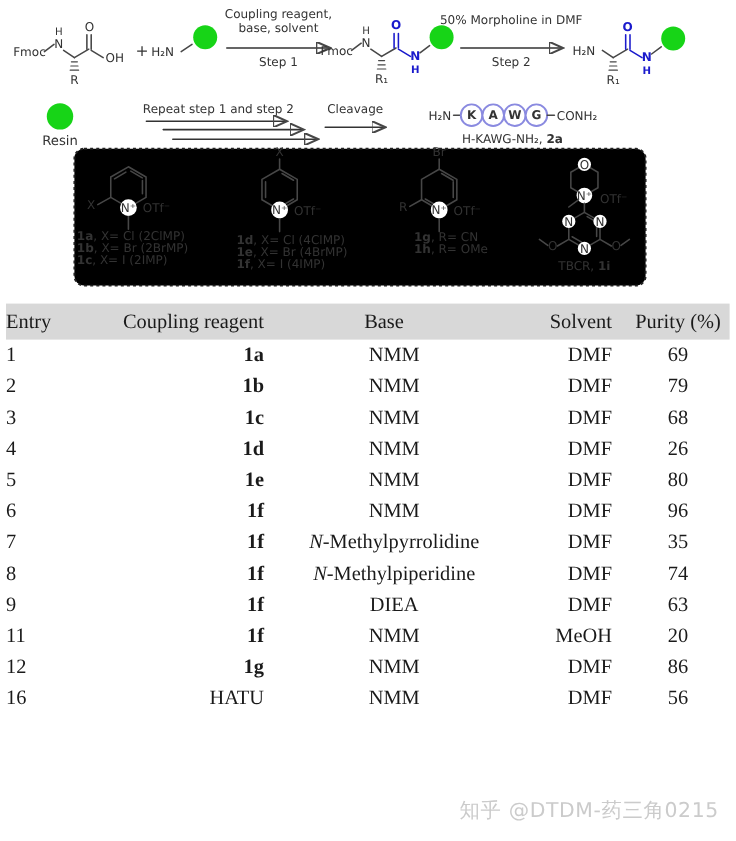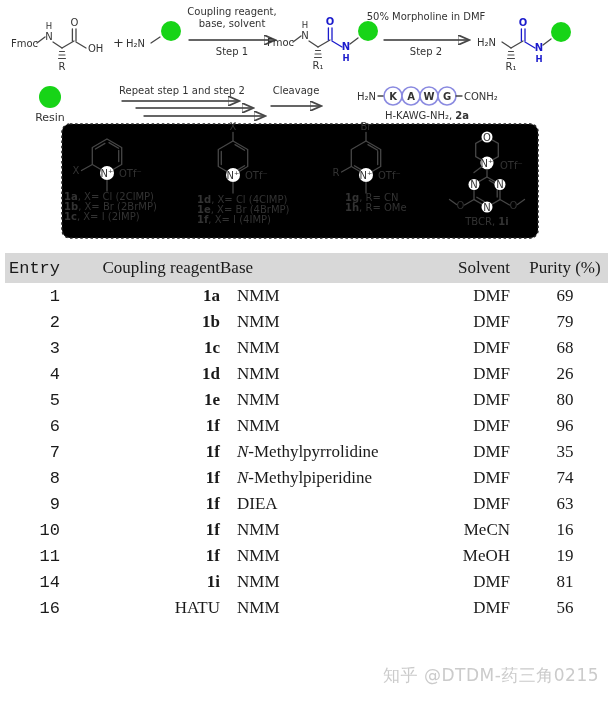--- a/index.html
+++ b/index.html
@@ -28,24 +28,24 @@
   .e{text-anchor:end;}
   .plus{font-size:13px;}
   .res{font-weight:bold;}
   .dashbox{stroke:#222; stroke-width:1.6; stroke-dasharray:2.5 2.6;}
   
   .tblwrap{position:absolute; left:5px; top:253px; z-index:2;}
   table{border-collapse:collapse; table-layout:fixed; width:603px;
         font-family:"Liberation Serif","DejaVu Serif",serif; color:#1a1a1a;}
   th{background:var(--hdr); font-weight:normal; font-size:17px; height:30px; padding:0;}
   td{font-size:17px; height:26px; padding:0;}
-  .c0{width:55px; text-align:right;font-family:Liberation Mono, monospace;}
+  .c0{width:55px; text-align:left;}
   .c1{width:160px; text-align:right;}
-  .c2{width:200px; text-align:left; padding-left:17px;}
-  th.c2{text-align:left; padding-left:0;}
+  .c2{width:200px; text-align:center; padding-left:17px;}
+  th.c2{text-align:center; padding-left:0;}
   .c3{width:90px; text-align:right; padding-left:20px;}
   .c4{text-align:center; padding-left:12px;}
   td.bold{font-weight:bold;}
   
   .watermark{position:absolute; left:383px; top:664px; z-index:1; color:var(--wm);
              font-size:17px; letter-spacing:.5px; font-family:"DejaVu Sans", sans-serif;}
 </style>
 </head>
 <body>
 
@@ -301,39 +301,32 @@
           <td class="c4">74</td>
         </tr>
         <tr>
           <td class="c0">9</td>
           <td class="c1 bold">1f</td>
           <td class="c2">DIEA</td>
           <td class="c3">DMF</td>
           <td class="c4">63</td>
         </tr>
         <tr>
-          <td class="c0">10</td>
-          <td class="c1 bold">1f</td>
-          <td class="c2">NMM</td>
-          <td class="c3">MeCN</td>
-          <td class="c4">16</td>
-        </tr>
-        <tr>
           <td class="c0">11</td>
           <td class="c1 bold">1f</td>
           <td class="c2">NMM</td>
           <td class="c3">MeOH</td>
-          <td class="c4">19</td>
-        </tr>
-        <tr>
-          <td class="c0">14</td>
-          <td class="c1 bold">1i</td>
-          <td class="c2">NMM</td>
-          <td class="c3">DMF</td>
-          <td class="c4">81</td>
+          <td class="c4">20</td>
+        </tr>
+        <tr>
+          <td class="c0">12</td>
+          <td class="c1 bold">1g</td>
+          <td class="c2">NMM</td>
+          <td class="c3">DMF</td>
+          <td class="c4">86</td>
         </tr>
         <tr>
           <td class="c0">16</td>
           <td class="c1">HATU</td>
           <td class="c2">NMM</td>
           <td class="c3">DMF</td>
           <td class="c4">56</td>
         </tr>
       </tbody>
   </table>

